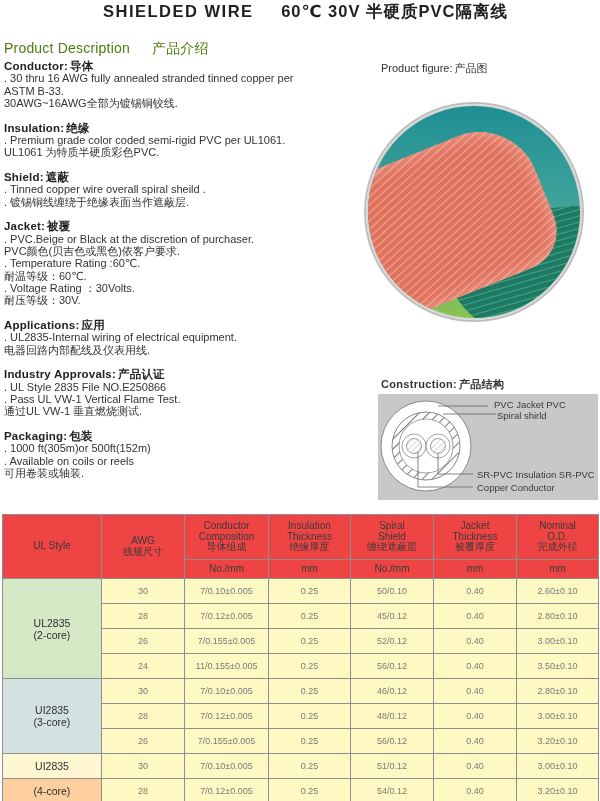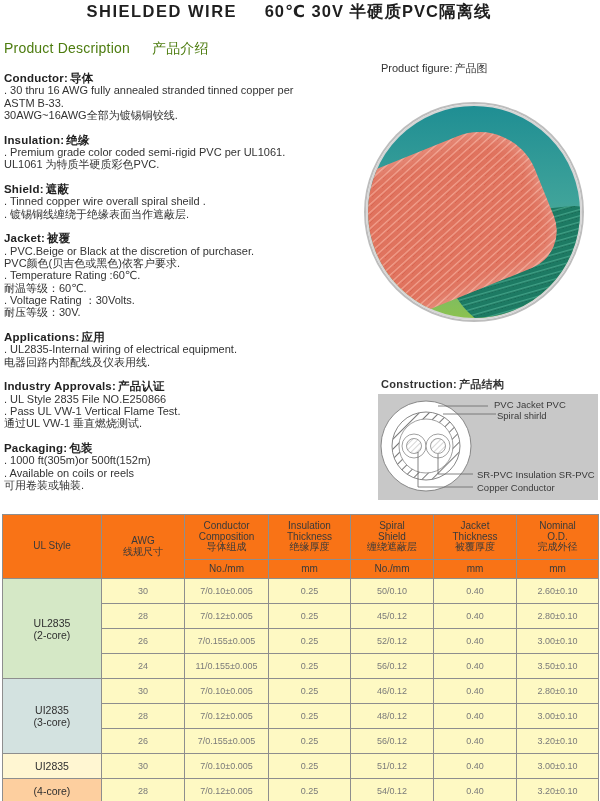--- a/index.html
+++ b/index.html
@@ -1,34 +1,34 @@
 <!DOCTYPE html>
 <html><head>
   <meta charset="utf-8">
   <style>
     * { box-sizing: border-box; margin: 0; padding: 0; }
     html, body { width: 600px; height: 801px; background: #ffffff; overflow: hidden; }
     body { position: relative; font-family: "Liberation Sans", "DejaVu Sans", sans-serif; color: #2a2a2a; }
 
     .page-title {
-      position: absolute; top: 1px; left: 0; width: 508px; text-align: center;
+      position: absolute; top: 1px; left: 0; width: 508px; text-align: right;
       font-family: "Liberation Sans", "DejaVu Sans", sans-serif;
       font-weight: bold; font-size: 16.5px; letter-spacing: 1px; color: #1f1f1f;
       padding-left: 70px; white-space: nowrap;
     }
     .page-title .t-en { letter-spacing: 1.5px; }
     .page-title .t-spec { margin-left: 22px; }
 
     .section-heading {
       position: absolute; top: 40px; left: 4px; font-size: 14px; color: #4d7c0f;
       white-space: nowrap; letter-spacing: 0.2px;
     }
     .section-heading .zh { margin-left: 22px; }
 
-    .desc { position: absolute; top: 72px; left: 4px; width: 340px; font-size: 11px; line-height: 12.3px; color: #333; }
+    .desc { position: absolute; top: 60px; left: 4px; width: 340px; font-size: 11px; line-height: 12.3px; color: #333; }
     .desc .block { margin-bottom: 12.5px; }
     .desc .label { font-weight: bold; font-size: 11.5px; color: #222; letter-spacing: 0.2px; }
     .desc .label .zh { margin-left: 2px; }
     .desc .line { white-space: nowrap; }
 
     .figure-label { position: absolute; top: 61px; left: 381px; font-size: 11px; font-weight: normal; color: #333; white-space: nowrap; }
     .figure-label .zh { margin-left: 2px; }
     .product-figure {
       position: absolute; top: 104px; left: 366px; width: 216px; height: 216px; border-radius: 50%;
       background: linear-gradient(180deg, #1f8e93 0%, #3fa39a 45%, #6db57a 75%, #8cc24f 100%);
@@ -53,21 +53,21 @@
     .construction-label .zh { margin-left: 2px; }
     .construction-diagram { position: absolute; top: 394px; left: 378px; width: 220px; height: 106px; background: #c8c8c8; }
     .construction-diagram svg { position: absolute; left: 0; top: 0; }
     .callout { position: absolute; font-size: 9.5px; color: #3a3a3a; white-space: nowrap; }
 
     table.spec {
       position: absolute; top: 514px; left: 2px; width: 596px; border-collapse: collapse;
       font-size: 9px; color: #7a7a7a; table-layout: fixed;
     }
     table.spec td, table.spec th { border: 1px solid #8e8e8e; text-align: center; vertical-align: middle; font-weight: normal; }
-    table.spec th { background: #f97316; color: #3a3a3a; font-size: 10px; line-height: 10.5px; }
+    table.spec th { background: #ef4444; color: #3a3a3a; font-size: 10px; line-height: 10.5px; }
     table.spec th.unit { font-size: 10px; height: 19px; }
     table.spec td { height: 25px; background: #fef9c3; }
     table.spec td.style { color: #2f2f2f; font-size: 10.5px; line-height: 12px; }
     .bg-green { background: #d5e8c6 !important; }
     .bg-blue { background: #d3e2e0 !important; }
     .bg-yellow { background: #fff6d2 !important; }
     .bg-orange { background: #fdcf9f !important; }
   </style>
 </head>
 <body>

